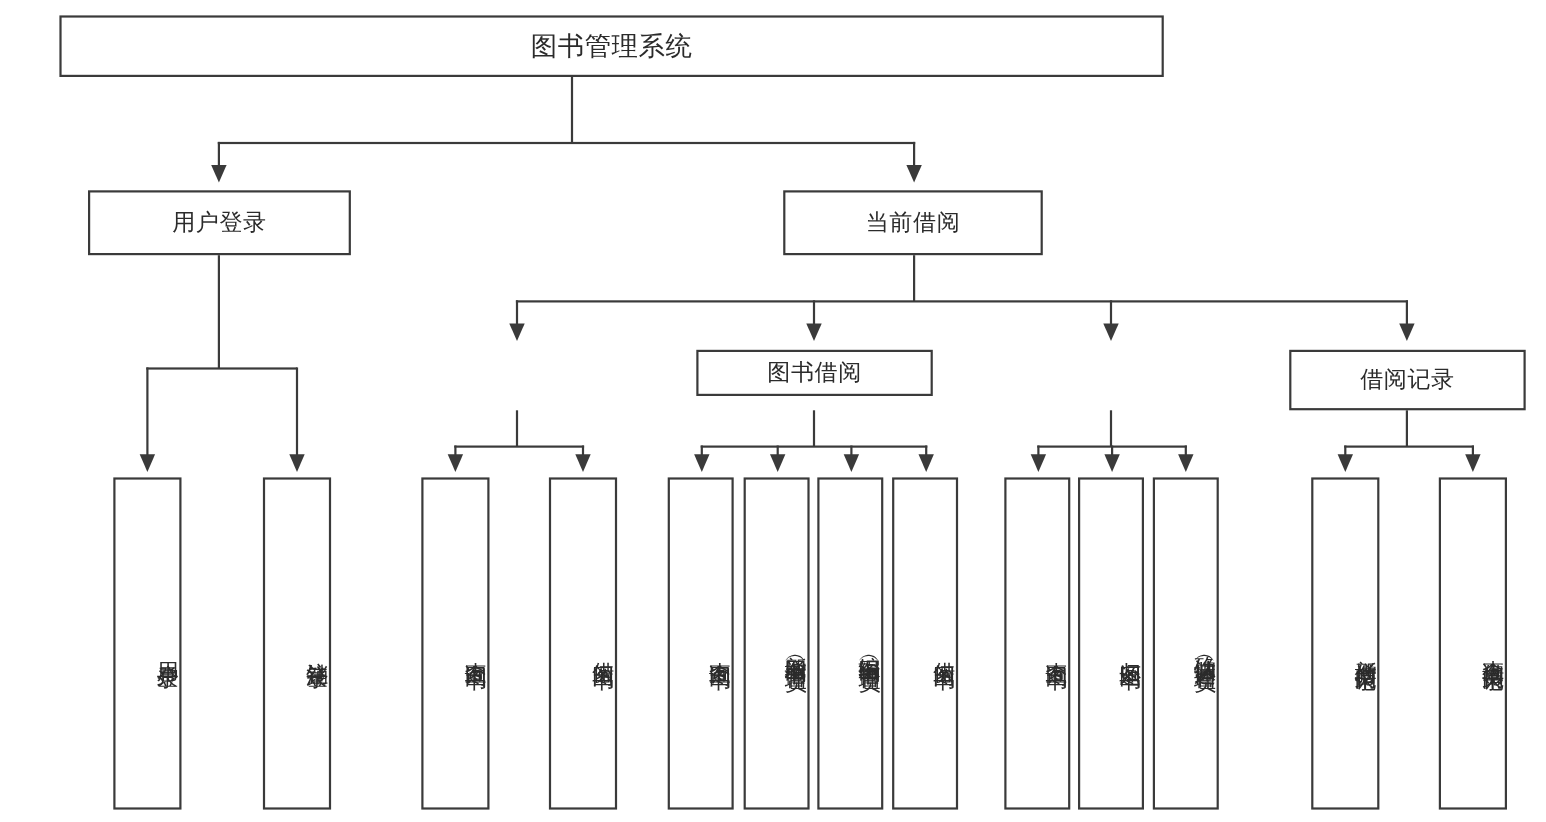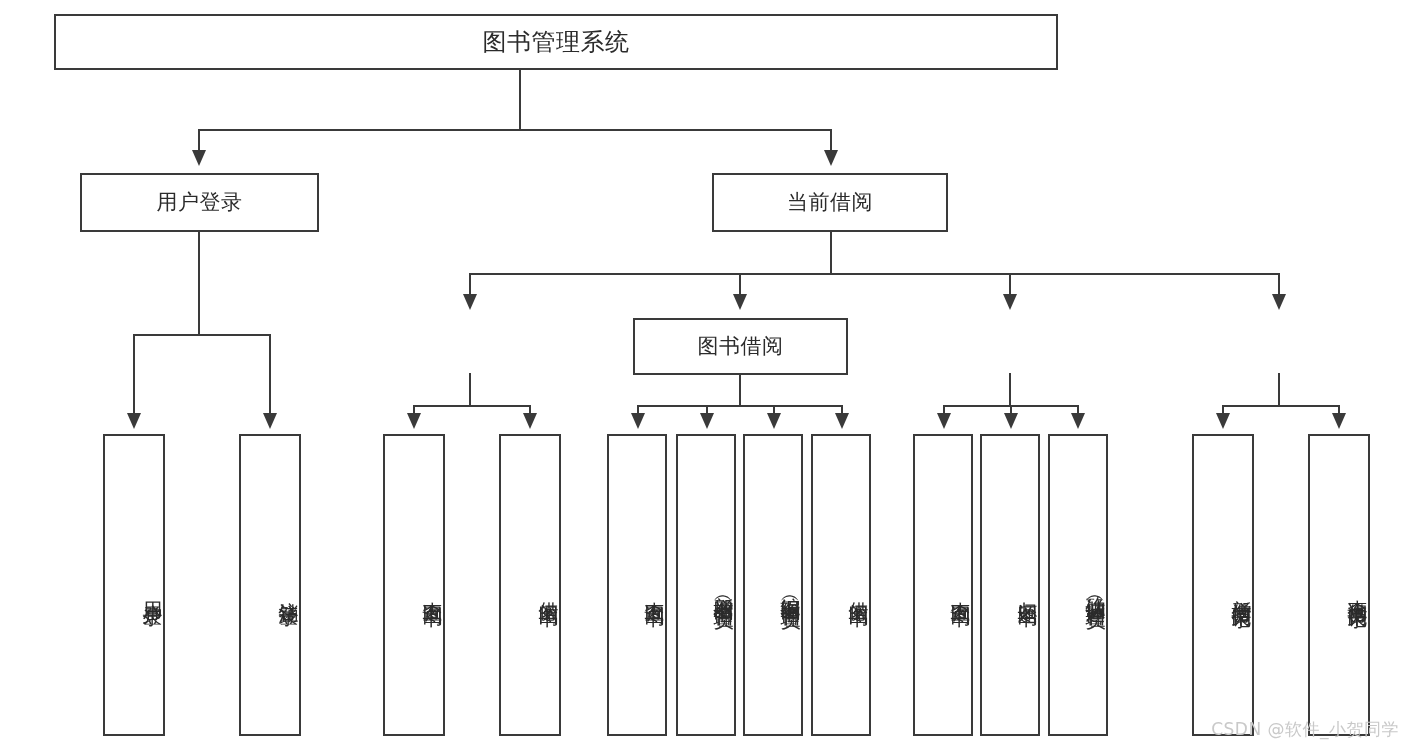--- a/index.html
+++ b/index.html
@@ -113,21 +113,22 @@
   <div class="hline" style="left:469px; top:273px; width:811px;"></div>
   <div class="vline" style="left:469px; top:273px; height:22px;"></div>
   <div class="vline" style="left:739px; top:273px; height:22px;"></div>
   <div class="vline" style="left:1009px; top:273px; height:22px;"></div>
   <div class="vline" style="left:1278px; top:273px; height:22px;"></div>
   <div class="arrow" style="left:463px; top:294px;"></div>
   <div class="arrow" style="left:733px; top:294px;"></div>
   <div class="arrow" style="left:1003px; top:294px;"></div>
   <div class="arrow" style="left:1272px; top:294px;"></div>
 
-  <div class="node horiz" style="left:633px; top:318px; width:215px; height:57px;">图书借阅</div>
+  <div class="node horiz" style="left:633px; top:318px; width:215px; height:42px;">图书借阅</div>
+  <div class="node horiz" style="left:1172px; top:318px; width:215px; height:55px;">借阅记录</div>
 
   <div class="vline" style="left:469px; top:373px; height:33px;"></div>
   <div class="hline" style="left:413px; top:405px; width:118px;"></div>
   <div class="vline" style="left:413px; top:405px; height:10px;"></div>
   <div class="vline" style="left:529px; top:405px; height:10px;"></div>
   <div class="arrow" style="left:407px; top:413px;"></div>
   <div class="arrow" style="left:523px; top:413px;"></div>
 
   <div class="vline" style="left:739px; top:373px; height:33px;"></div>
   <div class="hline" style="left:637px; top:405px; width:206px;"></div>
@@ -193,15 +194,14 @@
     <span class="vtext">确认归还（管理员）</span>
   </div>
 
   <div class="node vert" style="left:1192px; top:434px; width:62px; height:302px;">
     <span class="vtext">新增借阅记录</span>
   </div>
   <div class="node vert" style="left:1308px; top:434px; width:62px; height:302px;">
     <span class="vtext">查询借阅记录</span>
   </div>
 
-  <div id="watermark">CSDN @软件_小贺同学</div>
 
 </div>
 
 </body></html>

